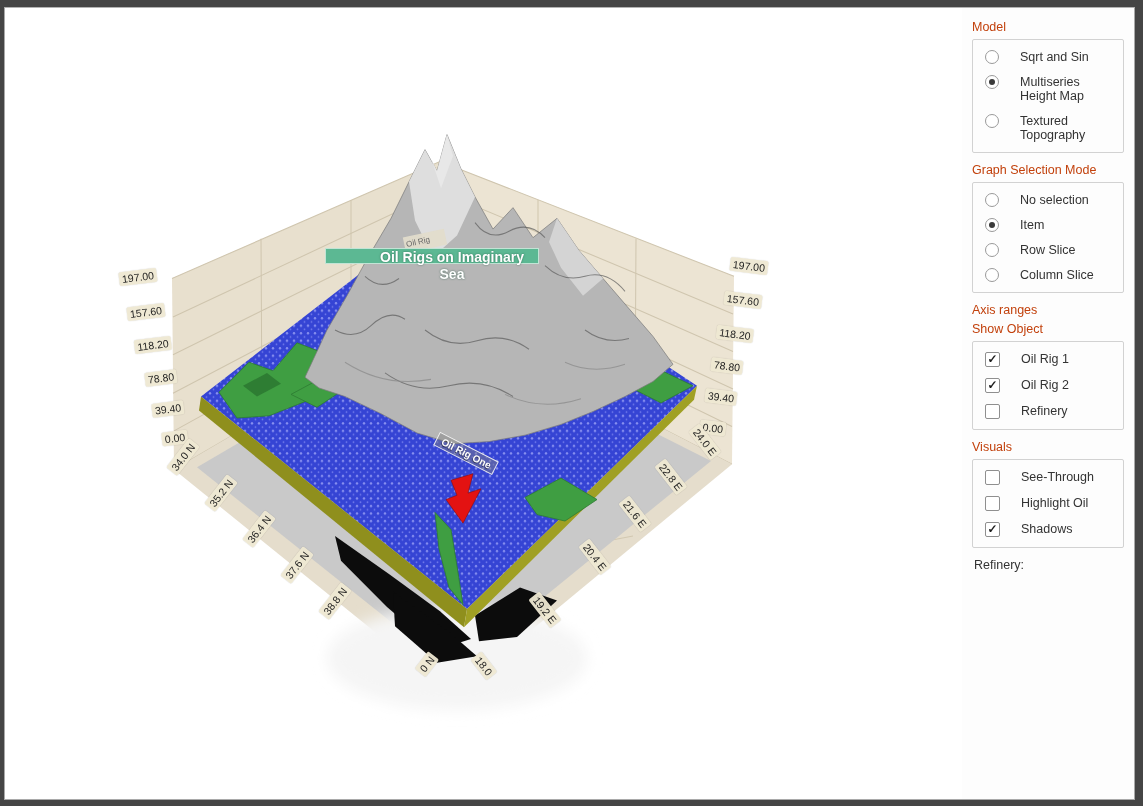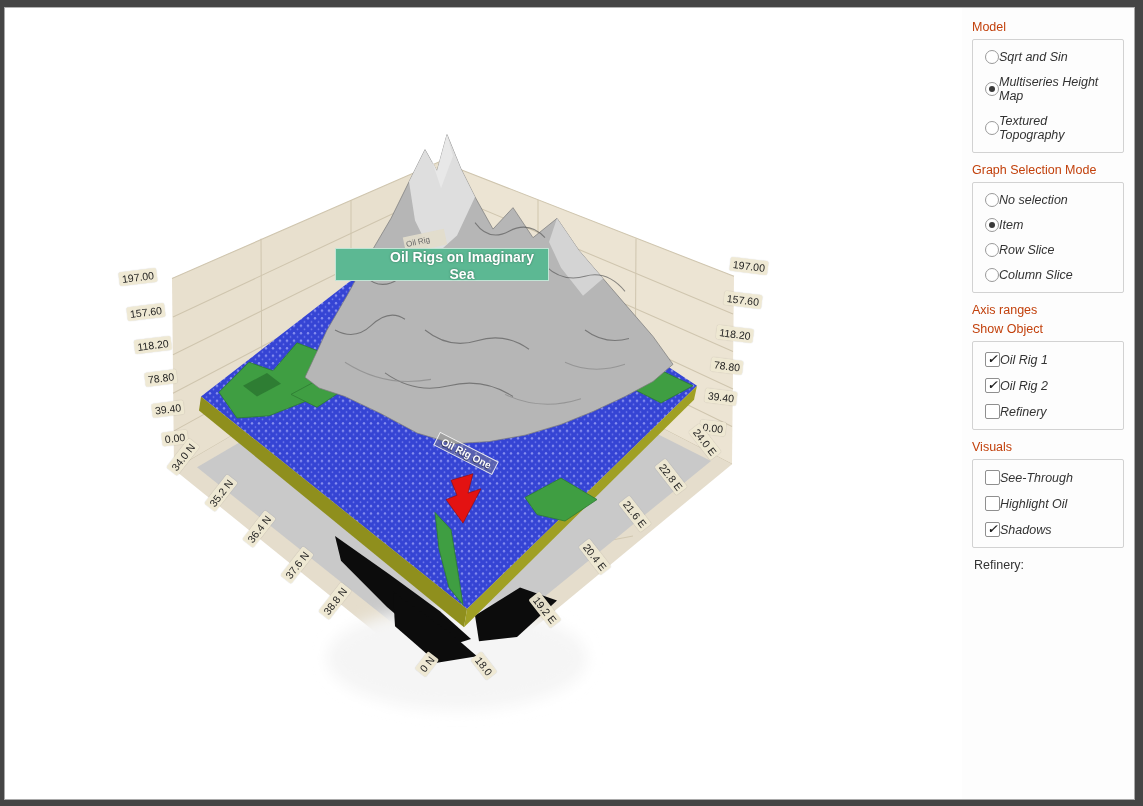--- a/index.html
+++ b/index.html
@@ -35,39 +35,39 @@
   
   .content { flex:1; background:#ffffff; border:1px solid #a9a9a9;
     border-top:1px solid #b2b2b2; display:flex; overflow:hidden; }
   .plot { width:957px; position:relative; background:#ffffff; flex:0 0 auto; }
   .plot svg { position:absolute; left:0; top:0; width:100%; height:100%; }
 
   
   .chip { position:absolute; background:rgba(238,232,210,0.95); color:#1e1e1e;
     font-size:10.5px; line-height:14px; padding:0 3px; border-radius:2px;
     white-space:nowrap; transform:translate(-50%,-50%); box-shadow:0 0 1px rgba(0,0,0,.25); }
-  .surface-title { position:absolute; left:330px; top:240px; width:214px; height:33px;
+  .surface-title { position:absolute; left:320px; top:240px; width:214px; height:16px;
     background:#5cb893; border:1px solid #c2e4d5; color:#ffffff; font-weight:bold;
     font-size:14px; text-align:center; line-height:17px; z-index:5;
     text-shadow:0 0 2px rgba(40,90,70,.8);padding-left:40px; }
   .partial-chip { position:absolute; left:399px; top:225px; width:42px; height:16px;
     background:rgba(225,220,203,.95); color:#666; font-size:8px; line-height:15px;
     overflow:hidden; transform:rotate(-12deg); z-index:4; padding-left:2px; }
   .item-label { position:absolute; left:428px; top:438px; padding:1px 5px;
     background:rgba(130,130,130,.45); border:1px solid rgba(255,255,255,.85);
     color:#fff; font-size:10px; font-weight:bold; white-space:nowrap;
     transform:rotate(27deg); text-shadow:0 1px 1px rgba(0,0,0,.6); z-index:4; }
 
   
   .panel { flex:1; background:#fdfdfd; padding:8px 10px 0 10px; font-size:12.5px;
     color:#333; overflow:hidden; }
   .sec-label { margin:4px 0 5px 0; color:#c2410c; }
   .groupbox { border:1px solid #d2d2d2; background:#fdfdfd; border-radius:2px;
     padding:10px 10px 8px 12px; margin-bottom:10px; }
-  .opt-row { display:flex; align-items:center; gap:0; margin-bottom:11px; cursor:default;font-style:italic; }
+  .opt-row { display:flex; align-items:flex-start; gap:21px; margin-bottom:11px; cursor:default; }
   .opt-row:last-child { margin-bottom:2px; }
   .opt-text { line-height:14px; }
   .radio { width:14px; height:14px; border:1px solid #9a9a9a; border-radius:50%;
     background:#fff; flex:0 0 auto; position:relative; }
   .radio.sel::after { content:""; position:absolute; left:3px; top:3px;
     width:6px; height:6px; border-radius:50%; background:#3a3a3a; }
   .checkbox { width:15px; height:15px; border:1px solid #8f8f8f; border-radius:2px;
     background:#fff; flex:0 0 auto; text-align:center; line-height:13px;
     font-size:12px; color:#1c1c1c; font-weight:bold; }
   .slider-label { margin:2px 0 6px 2px; }

